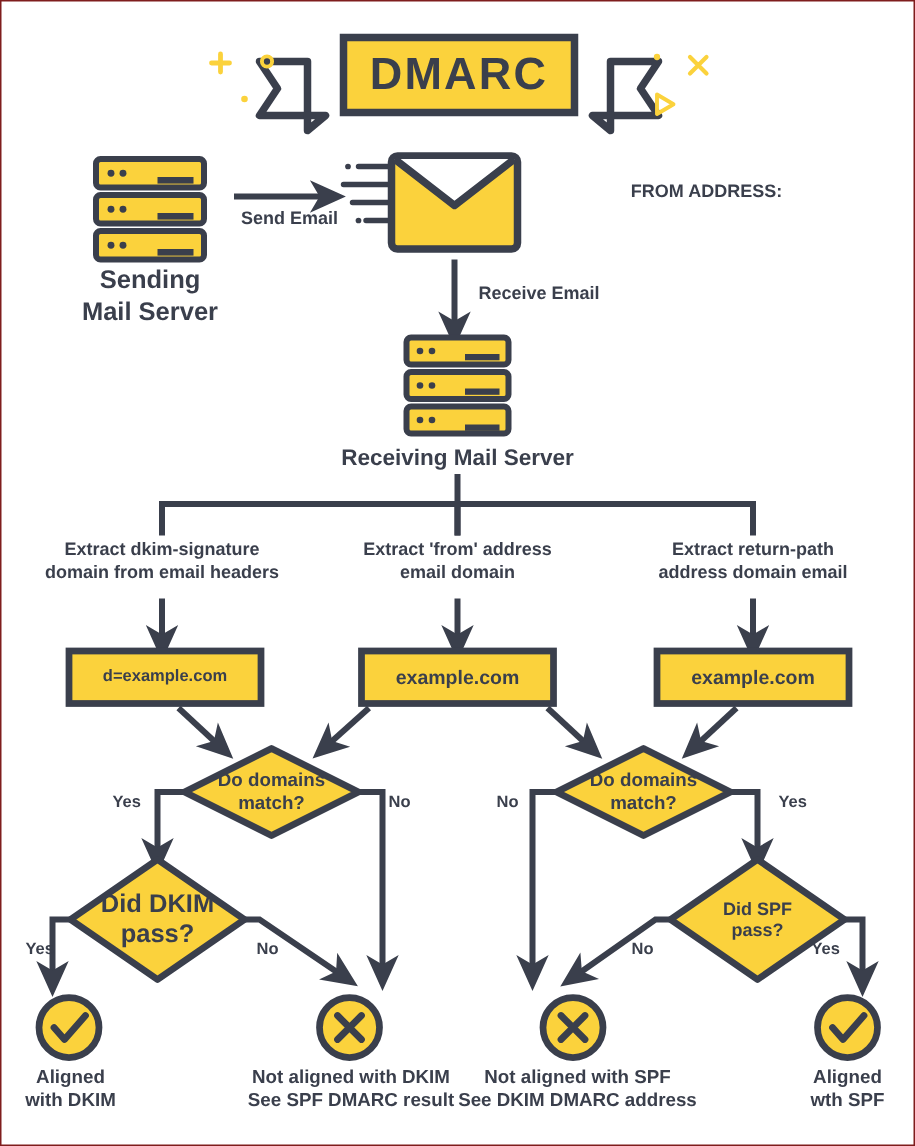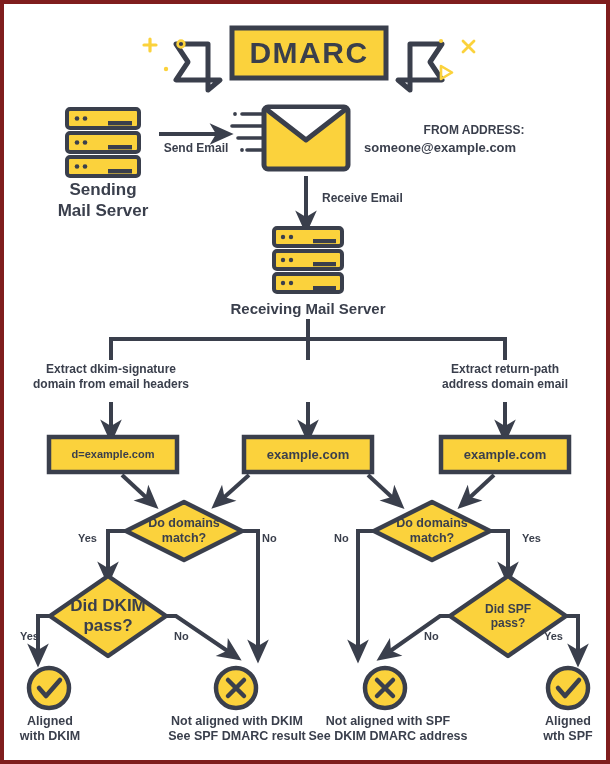--- a/index.html
+++ b/index.html
@@ -9,21 +9,21 @@
     background: #ffffff;
   }
   body {
     font-family: "Liberation Sans", "DejaVu Sans", sans-serif;
   }
   #card {
     position: relative;
     width: 610px;
     height: 764px;
     background: #ffffff;
-    border: 4px solid #7f1d1d;
+    border: 1px solid #7f1d1d;
     box-sizing: border-box;
     overflow: hidden;
   }
   #svg-layer {
     position: absolute;
     left: 0;
     top: 0;
     width: 610px;
     height: 764px;
   }
@@ -206,28 +206,29 @@
   </svg>
 
   <div class="node-text" style="left:228px; top:24px; width:154px; height:50px; font-size:30px; letter-spacing:1.5px;">DMARC</div>
 
   <div class="lbl" style="left:24px; top:176px; width:150px; font-size:17px;">Sending
 Mail Server</div>
 
   <div class="lbl" style="left:152px; top:137px; width:80px; font-size:12px;">Send Email</div>
 
   <div class="lbl" style="left:360px; top:119px; width:220px; font-size:12px; text-align:center;">FROM ADDRESS:</div>
-  <div class="lbl" style="left:360px; top:136px; width:220px; font-size:13px; text-align:left;">someone@example.com</div>
 
   <div class="lbl" style="left:194px; top:296px; width:220px; font-size:15px;">Receiving Mail Server</div>
 
   <div class="lbl" style="left:318px; top:187px; width:130px; font-size:12px; text-align:left;">Receive Email</div>
 
   <div class="lbl" style="left:17px; top:358px; width:180px; font-size:12px;">Extract dkim-signature
 domain from email headers</div>
+  <div class="lbl" style="left:224px; top:358px; width:160px; font-size:12px;">Extract 'from' address
+email domain</div>
   <div class="lbl" style="left:421px; top:358px; width:160px; font-size:12px;">Extract return-path
 address domain email</div>
 
   <div class="node-text" style="left:45px; top:433px; width:128px; height:35px; font-size:11px;">d=example.com</div>
   <div class="node-text" style="left:240px; top:433px; width:128px; height:35px; font-size:13px;">example.com</div>
   <div class="node-text" style="left:437px; top:433px; width:128px; height:35px; font-size:13px;">example.com</div>
 
   <div class="node-text" style="left:132px; top:507px; width:96px; height:40px; font-size:12.5px;">Do domains
 match?</div>
   <div class="node-text" style="left:380px; top:507px; width:96px; height:40px; font-size:12.5px;">Do domains

